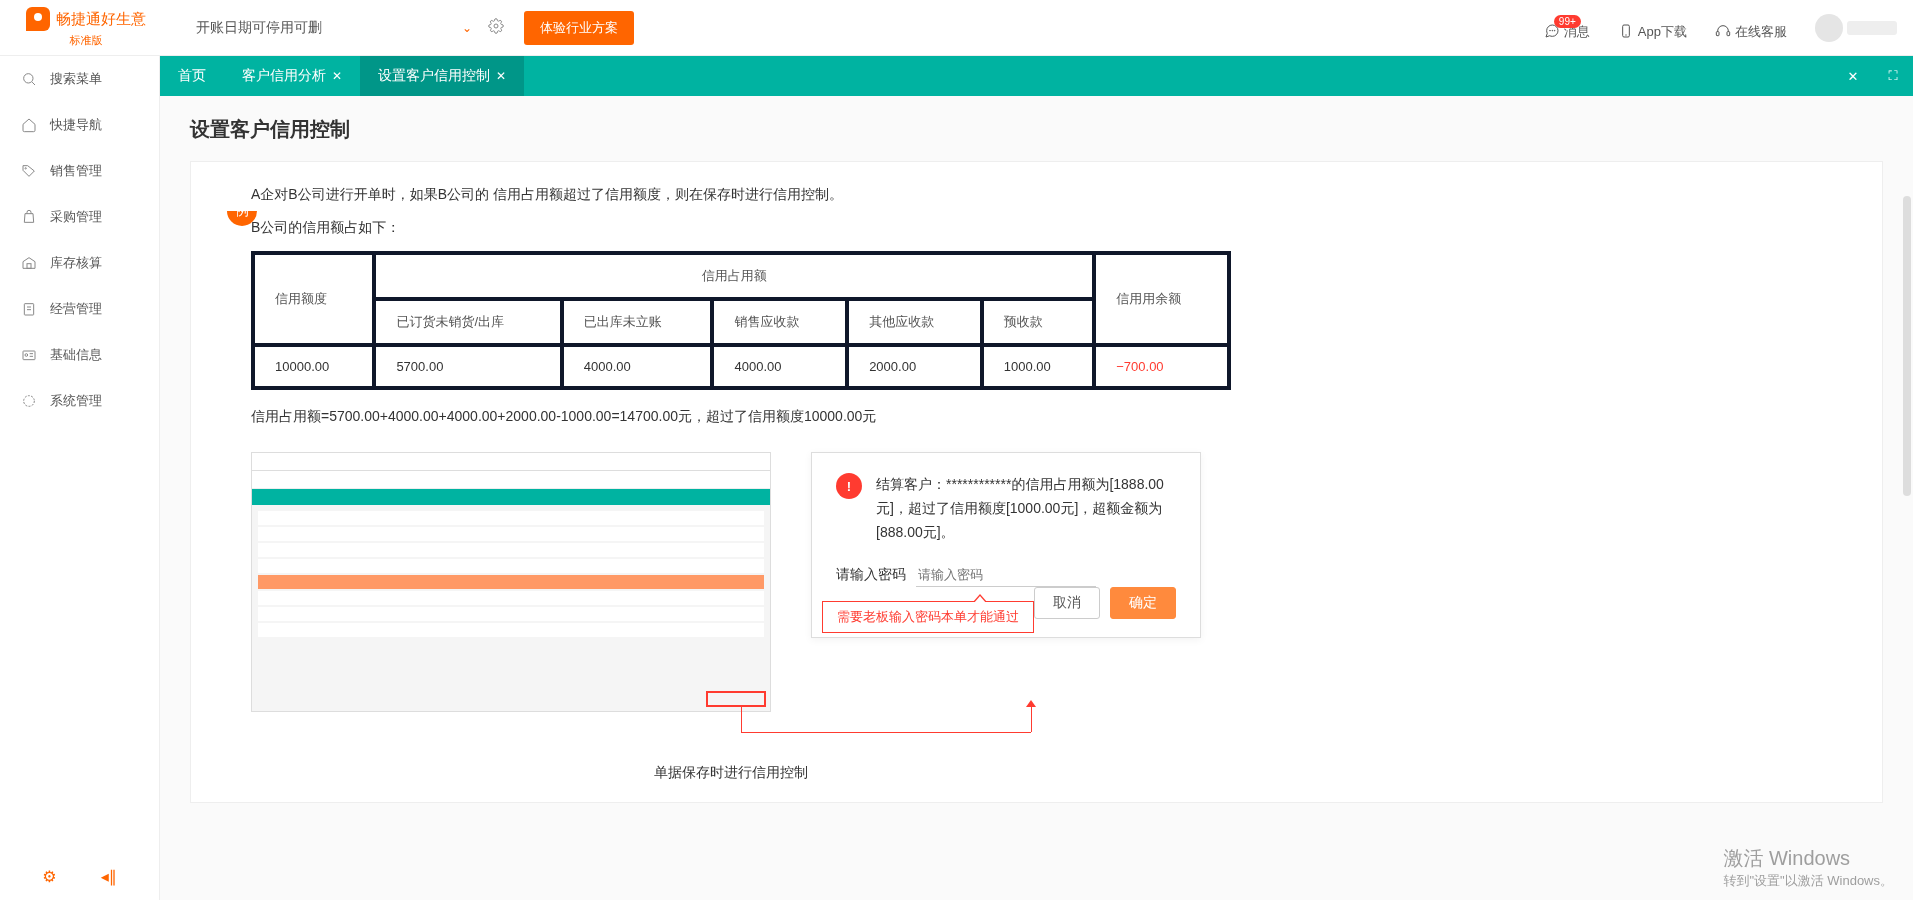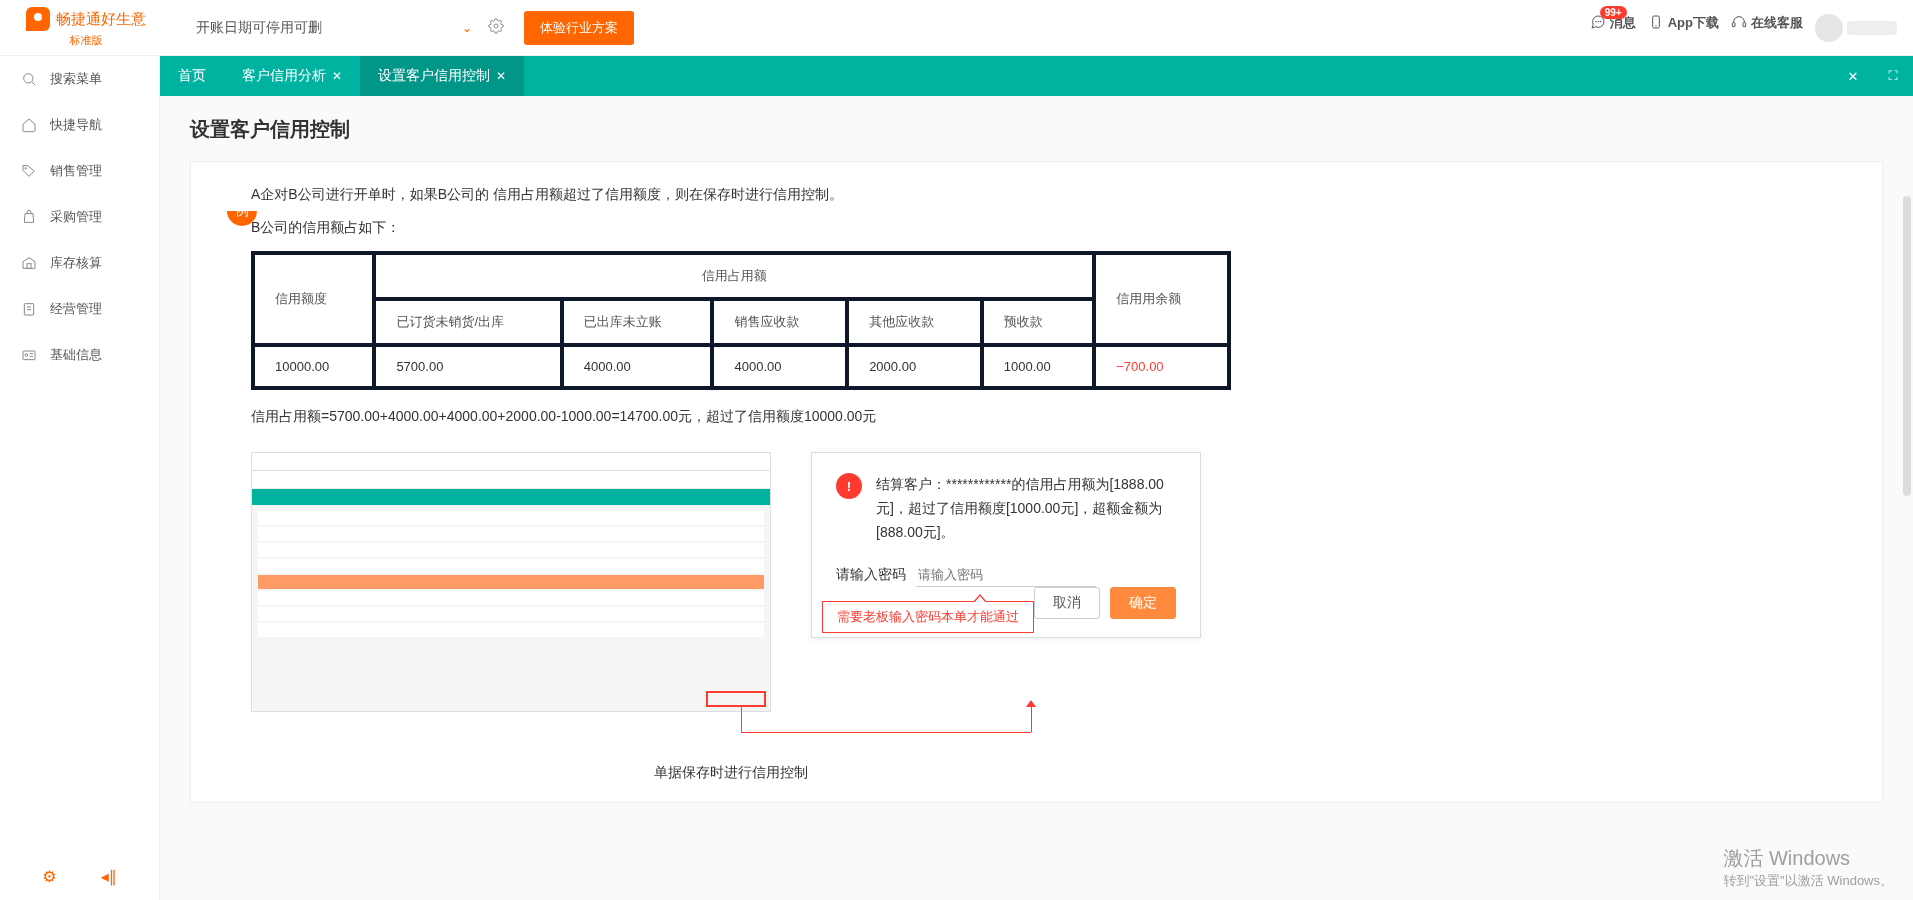--- a/index.html
+++ b/index.html
@@ -10,21 +10,21 @@
 .logo-block { display: flex; flex-direction: column; align-items: center; width: 140px; }
 .logo { display: flex; align-items: center; }
 .logo-icon { width: 24px; height: 24px; background: #ff6500; border-radius: 6px 6px 6px 0; position: relative; margin-right: 6px; }
 .logo-icon::after { content: ""; position: absolute; width: 8px; height: 8px; background: #fff; border-radius: 50%; top: 6px; left: 8px; }
 .logo-text { color: #ff6500; font-size: 15px; font-weight: 500; }
 .logo-sub { color: #ff6500; font-size: 11px; margin-top: 2px; }
 .header-select { margin-left: 40px; display: flex; align-items: center; color: #555; font-size: 14px; cursor: pointer; }
 .header-select .chev { color: #ff6500; margin-left: 140px; font-size: 12px; }
 .header-gear { margin-left: 16px; color: #888; font-size: 16px; cursor: pointer; }
 .trial-btn { margin-left: 20px; background: #ff6500; color: #fff; padding: 8px 16px; border-radius: 3px; border: none; font-size: 13px; cursor: pointer; }
-.header-right { margin-left: auto; display: flex; align-items: flex-start; gap: 12px; font-weight: bold; }
+.header-right { margin-left: auto; display: flex; align-items: flex-end; gap: 28px; }
 .hr-item { display: flex; align-items: center; gap: 4px; color: #555; font-size: 13px; cursor: pointer; position: relative; }
 .hr-badge { position: absolute; top: -8px; left: 10px; background: #ff3b30; color: #fff; font-size: 10px; border-radius: 8px; padding: 1px 5px; }
 .avatar { width: 28px; height: 28px; background: #e5e5e5; border-radius: 50%; }
 .avatar-name { width: 50px; height: 14px; background: #eee; border-radius: 3px; }
 
 
 .layout { display: flex; height: calc(100vh - 56px); }
 .sidebar { width: 160px; background: #fff; border-right: 1px solid #eee; display: flex; flex-direction: column; }
 .side-item { display: flex; align-items: center; padding: 14px 20px; color: #555; cursor: pointer; }
 .side-item .ico { width: 18px; height: 18px; margin-right: 12px; display: inline-flex; align-items: center; justify-content: center; color: #888; }
@@ -218,20 +218,28 @@
     <div class="side-item">
       <span class="ico">
           <svg class="ico-svg" viewBox="0 0 24 24">
             <rect x="3" y="6" width="18" height="13" rx="1"></rect>
             <circle cx="8" cy="12" r="2"></circle>
             <line x1="13" y1="10" x2="18" y2="10"></line>
             <line x1="13" y1="14" x2="18" y2="14"></line>
           </svg>
         </span>
       <span>基础信息</span>
+    </div>
+    <div class="side-item">
+      <span class="ico">
+          <svg class="ico-svg" viewBox="0 0 24 24">
+            <circle cx="12" cy="12" r="8" stroke-dasharray="3 2"></circle>
+          </svg>
+        </span>
+      <span>系统管理</span>
     </div>
     <div class="side-footer">
       <span>⚙</span>
       <span>◂∥</span>
     </div>
   </div>
 
   <div class="content">
     <div class="tabs">
       <div class="tab">

